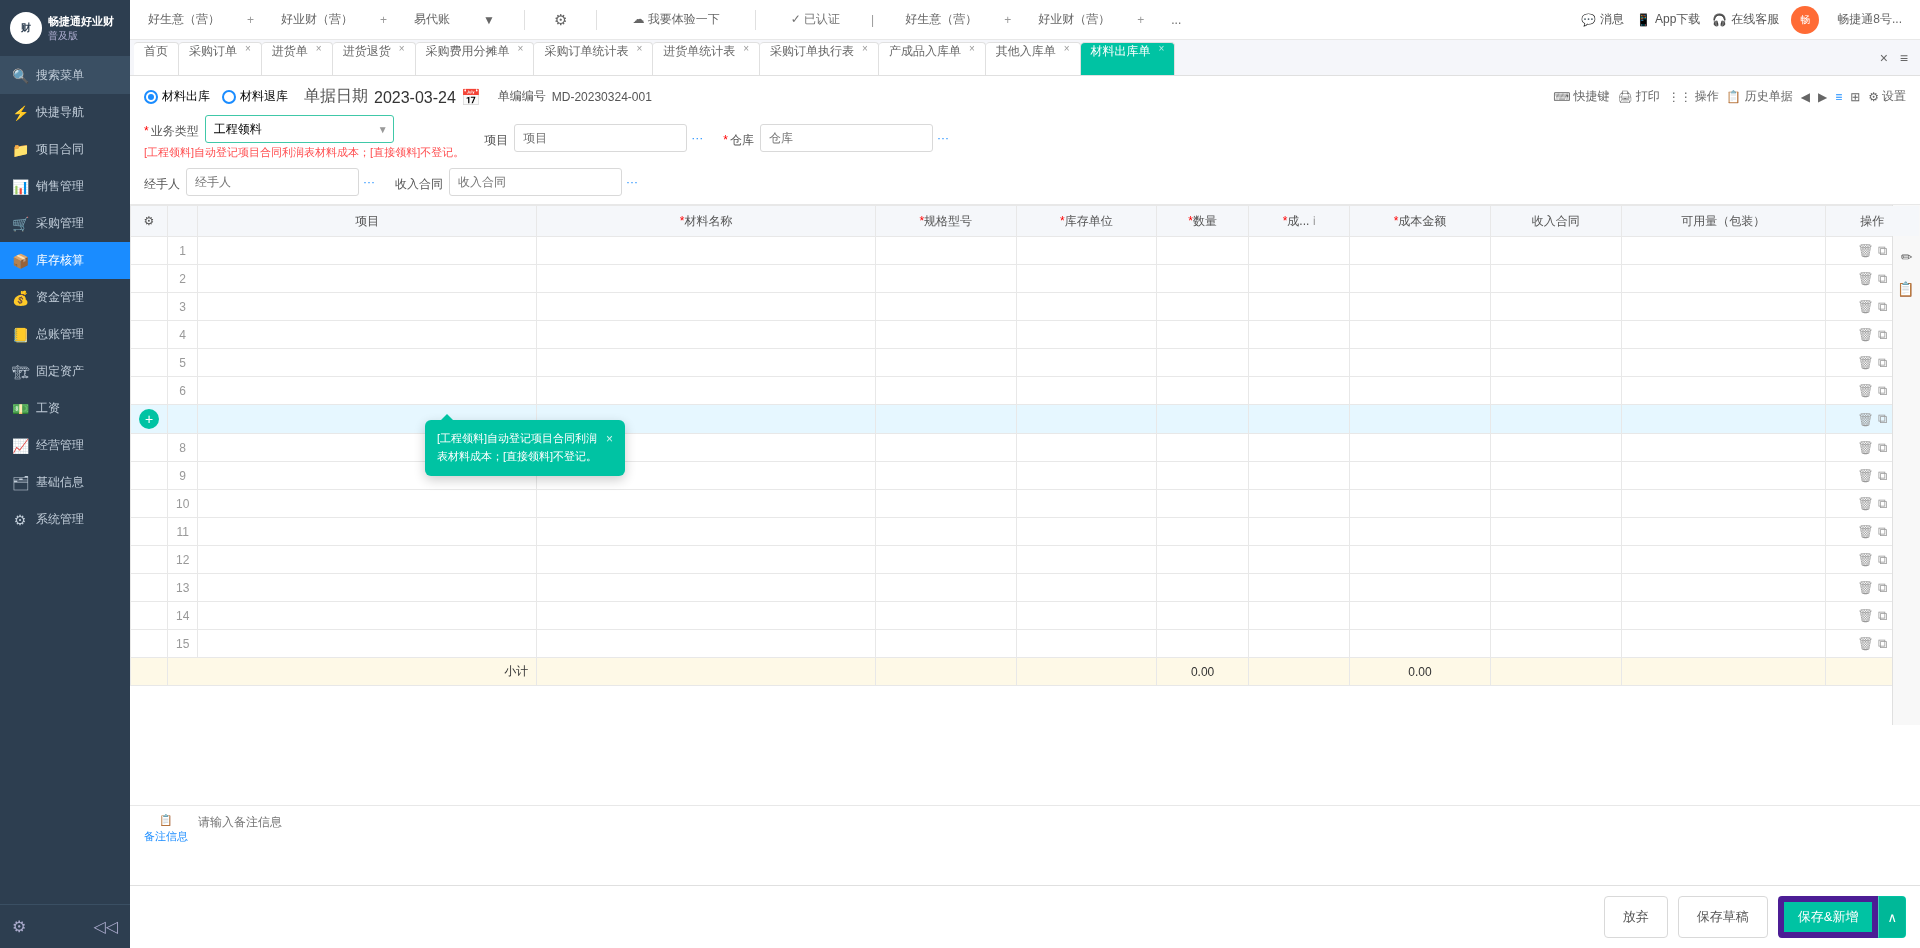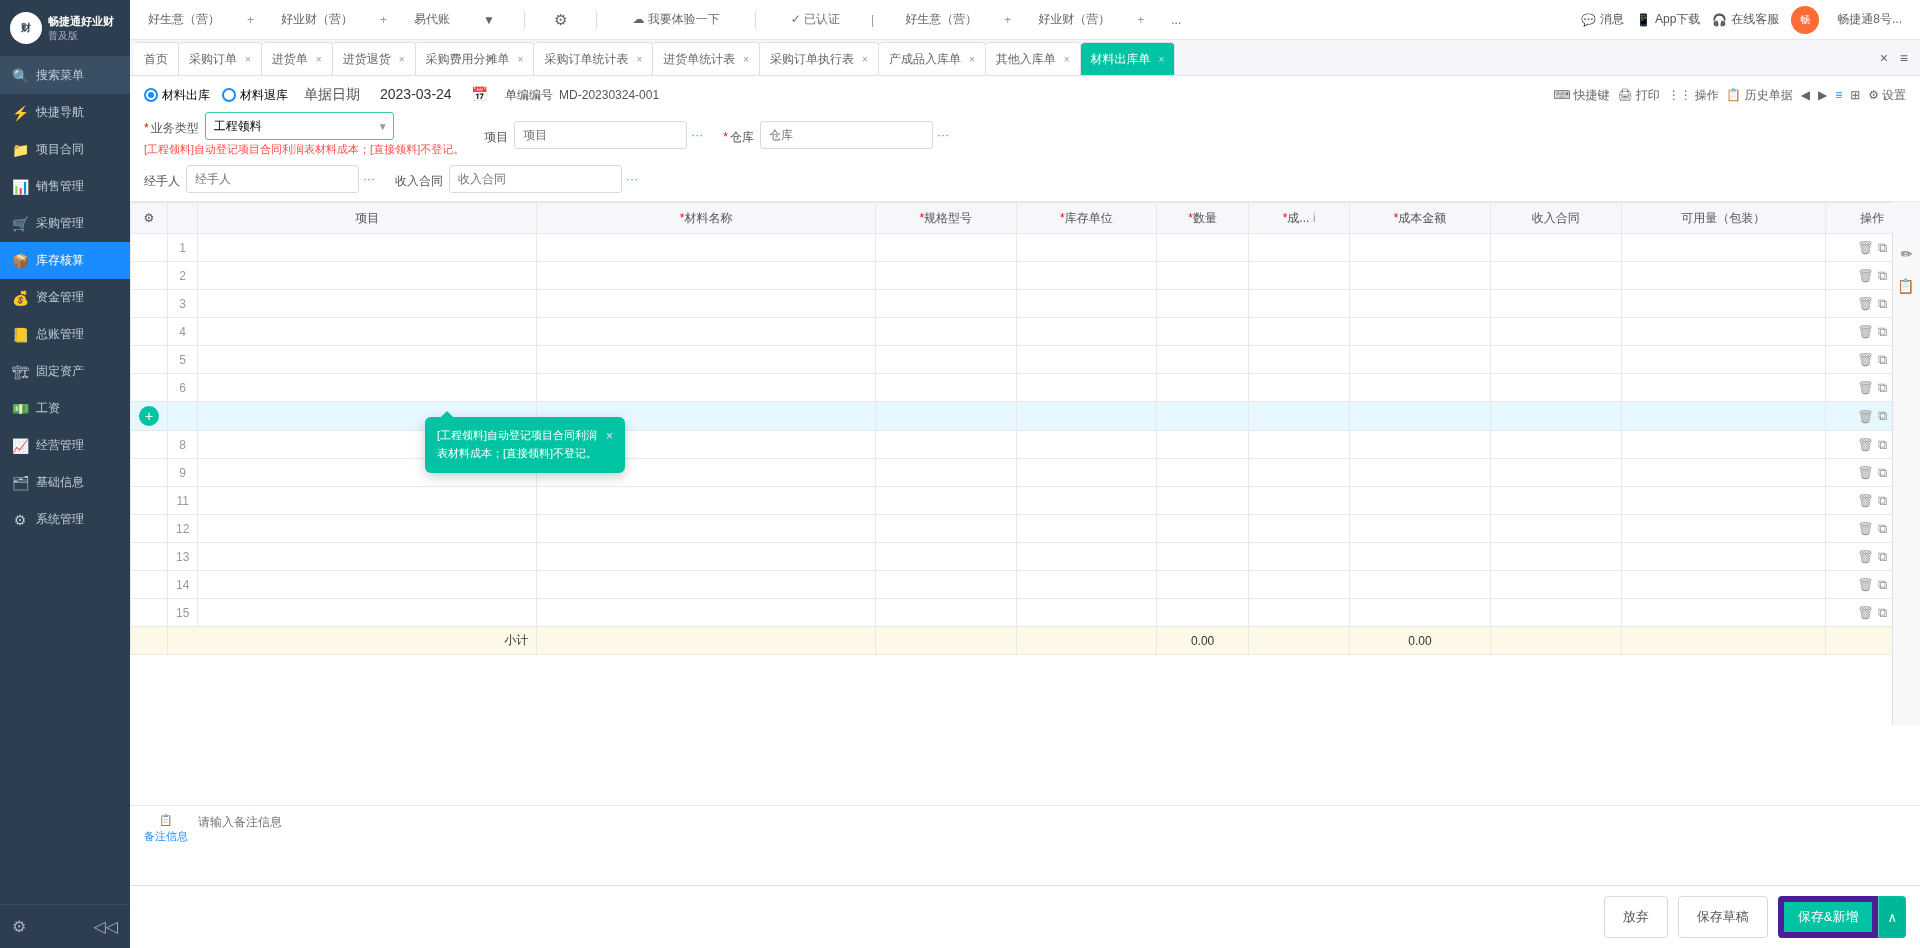--- a/index.html
+++ b/index.html
@@ -26,35 +26,35 @@
     .top-bar { background: #fff; border-bottom: 1px solid #e8e8e8; padding: 0 12px; height: 40px; display: flex; align-items: center; gap: 0; font-size: 12px; overflow: hidden; }
     .top-bar-nav { display: flex; align-items: center; gap: 21px; flex: 1; overflow: hidden; }
     .top-nav-item { color: #666; padding: 0 6px; white-space: nowrap; cursor: pointer; }
     .top-nav-separator { color: #999; }
     .top-bar-actions { display: flex; align-items: center; gap: 12px; margin-left: auto; flex-shrink: 0; }
     .top-bar-action { display: flex; align-items: center; gap: 4px; color: #555; cursor: pointer; font-size: 12px; white-space: nowrap; }
     .user-avatar { width: 28px; height: 28px; background: #ff6b35; border-radius: 50%; display: flex; align-items: center; justify-content: center; color: #fff; font-size: 10px; }
     
     
     .tab-bar { background: #f5f6fa; border-bottom: 1px solid #e0e0e0; display: flex; align-items: stretch; height: 36px; overflow: hidden; padding: 0 4px; }
-    .tab-item { display: flex; align-items: center; padding: 0 10px; gap: 4px; font-size: 12px; color: #666; cursor: pointer; border-right: 1px solid #e0e0e0; white-space: nowrap; background: #fff; border-top: 1px solid #e0e0e0; margin-top: 2px; border-radius: 4px 4px 0 0; }
+    .tab-item { display: flex; padding: 0 10px; gap: 4px; font-size: 12px; color: #666; cursor: pointer; border-right: 1px solid #e0e0e0; white-space: nowrap; background: #fff; border-top: 1px solid #e0e0e0; margin-top: 2px; border-radius: 4px 4px 0 0; }
     .tab-item.active { background: #00c3a3; color: #fff; }
     .tab-item .tab-close { color: #999; margin-left: 4px; font-size: 10px; }
     .tab-item.active .tab-close { color: rgba(255,255,255,0.7); }
     .tab-bar-end { display: flex; align-items: center; margin-left: auto; gap: 4px; padding-right: 4px; }
     .tab-bar-end-btn { background: none; border: none; cursor: pointer; color: #666; font-size: 14px; padding: 2px 4px; }
     
     
     .form-area { background: #fff; padding: 10px 14px 0; border-bottom: 1px solid #e8e8e8; }
     .form-header { display: flex; align-items: center; gap: 16px; margin-bottom: 8px; }
     .radio-group { display: flex; align-items: center; gap: 12px; }
     .radio-item { display: flex; align-items: center; gap: 4px; cursor: pointer; font-size: 12px; }
     .radio-dot { width: 14px; height: 14px; border-radius: 50%; border: 2px solid #1a8cff; display: flex; align-items: center; justify-content: center; }
     .radio-dot.selected::after { content: ''; width: 6px; height: 6px; background: #1a8cff; border-radius: 50%; }
-    .form-date { display: flex; align-items: flex-start; gap: 20px; color: #555; font-size: 14px; }
+    .form-date { display: flex; align-items: flex-end; gap: 6px; color: #555; font-size: 16px; }
     .form-id { display: flex; align-items: center; gap: 6px; color: #555; font-size: 12px; }
     .form-actions-right { margin-left: auto; display: flex; align-items: center; gap: 8px; }
     .form-action-btn { background: none; border: none; cursor: pointer; color: #666; font-size: 12px; display: flex; align-items: center; gap: 3px; }
     .form-rows { display: flex; gap: 20px; padding-bottom: 8px; flex-wrap: wrap; }
     .form-row { display: flex; align-items: flex-start; gap: 6px; position: relative; }
     .form-label { color: #555; font-size: 12px; white-space: nowrap; padding-top: 5px; }
     .form-label.required::before { content: '*'; color: #f00; margin-right: 2px; }
     .form-input { border: 1px solid #d9d9d9; border-radius: 3px; padding: 4px 8px; font-size: 12px; min-width: 120px; height: 28px; }
     .form-input.with-arrow { padding-right: 24px; position: relative; }
     .form-select-wrap { position: relative; display: inline-flex; align-items: center; }
@@ -572,20 +572,39 @@
                 <td></td>
               <td>
                   <div class="action-icons">
                 <button class="action-icon-btn">🗑</button>
                 <button class="action-icon-btn">⧉</button>
               </div>
                 </td>
             </tr>
             <tr>
               <td></td>
+                <td class="row-num">10</td>
+              <td></td>
+                <td></td>
+                <td></td>
+              <td></td>
+                <td></td>
+                <td></td>
+              <td></td>
+                <td></td>
+                <td></td>
+              <td>
+                  <div class="action-icons">
+                <button class="action-icon-btn">🗑</button>
+                <button class="action-icon-btn">⧉</button>
+              </div>
+                </td>
+            </tr>
+            <tr>
+              <td></td>
                 <td class="row-num">11</td>
               <td></td>
                 <td></td>
                 <td></td>
               <td></td>
                 <td></td>
                 <td></td>
               <td></td>
                 <td></td>
                 <td></td>

